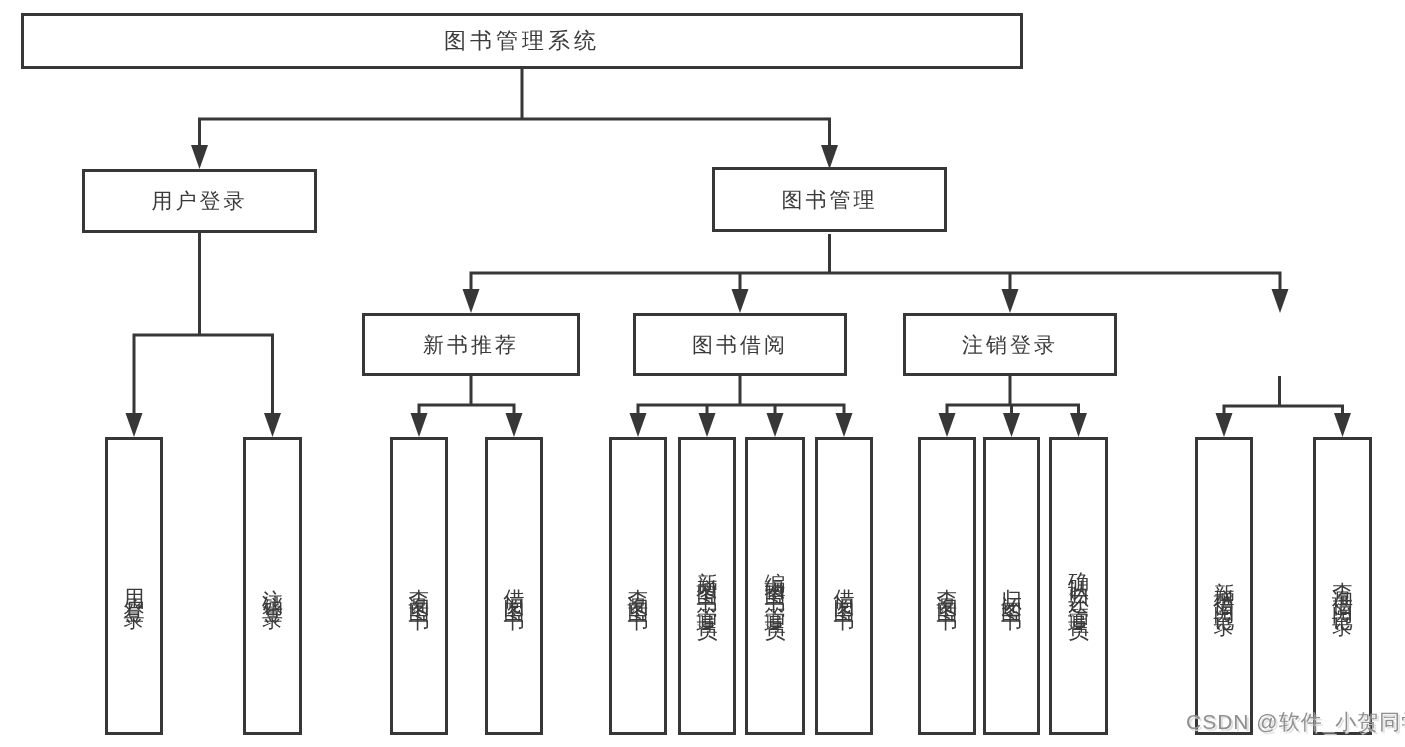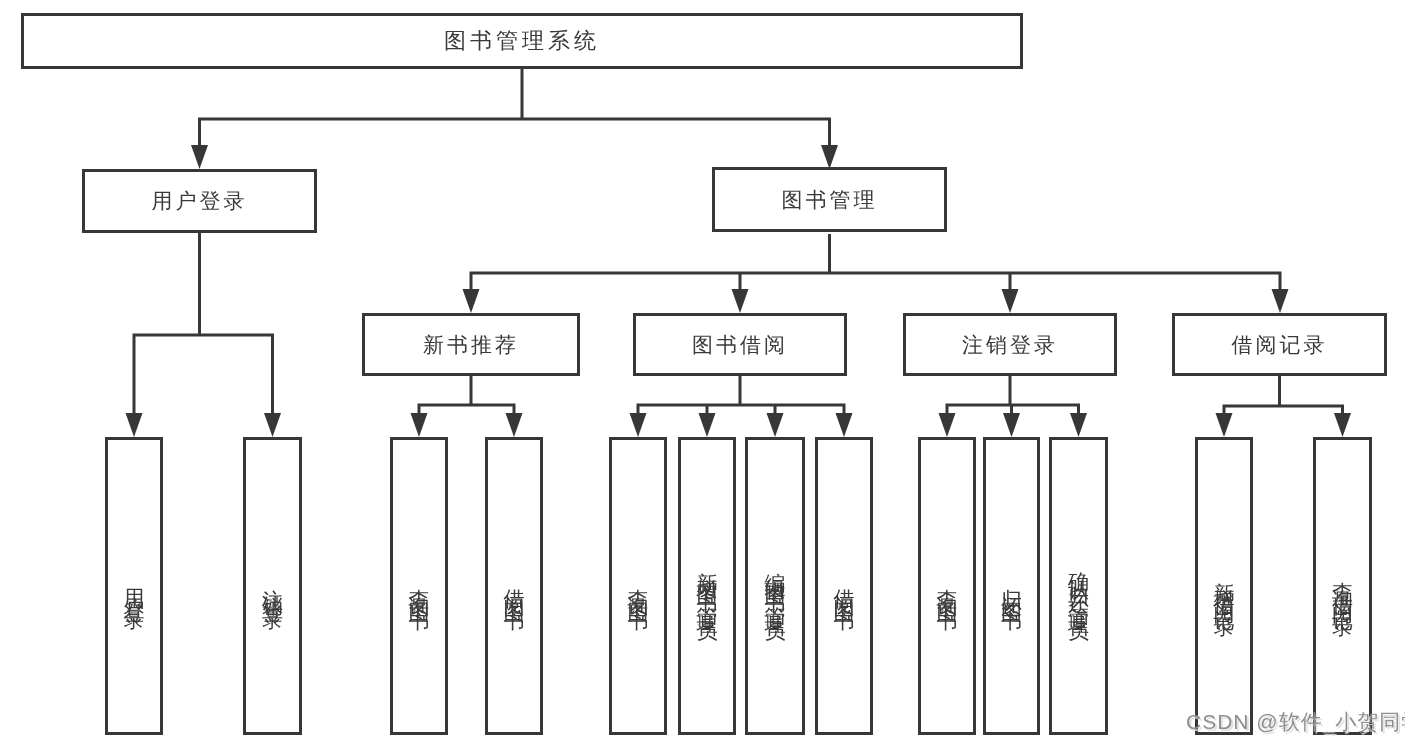--- a/index.html
+++ b/index.html
@@ -88,21 +88,20 @@
   </svg>
 
   <div class="node h root" style="left:21px;top:13px;width:1002px;height:56px">图书管理系统</div>
 
   <div class="node h" style="left:82px;top:169px;width:235px;height:64px">用户登录</div>
   <div class="node h" style="left:712px;top:167px;width:235px;height:65px">图书管理</div>
 
   <div class="node h" style="left:362px;top:313px;width:218px;height:63px">新书推荐</div>
   <div class="node h" style="left:633px;top:313px;width:214px;height:63px">图书借阅</div>
   <div class="node h" style="left:903px;top:313px;width:214px;height:63px">注销登录</div>
-  <div class="node h" style="left:1172px;top:313px;width:215px;height:63px">借阅记录</div>
 
   <div class="node v" style="left:105px;top:437px;width:58px;height:298px">用户登录</div>
   <div class="node v" style="left:243px;top:437px;width:59px;height:298px">注销登录</div>
 
   <div class="node v" style="left:390px;top:437px;width:58px;height:298px">查询图书</div>
   <div class="node v" style="left:485px;top:437px;width:58px;height:298px">借阅图书</div>
 
   <div class="node v" style="left:609px;top:437px;width:58px;height:298px">查询图书</div>
   <div class="node v" style="left:678px;top:437px;width:58px;height:298px">新增图书（管理员）</div>
   <div class="node v" style="left:745px;top:437px;width:60px;height:298px">编辑图书（管理员）</div>

